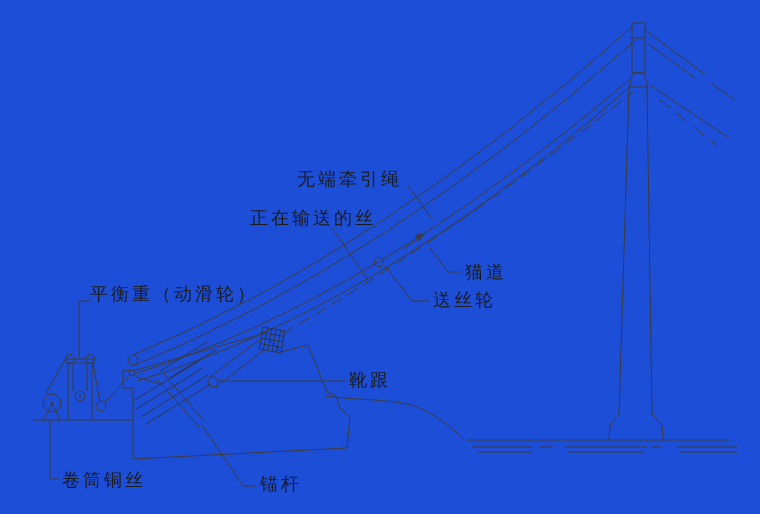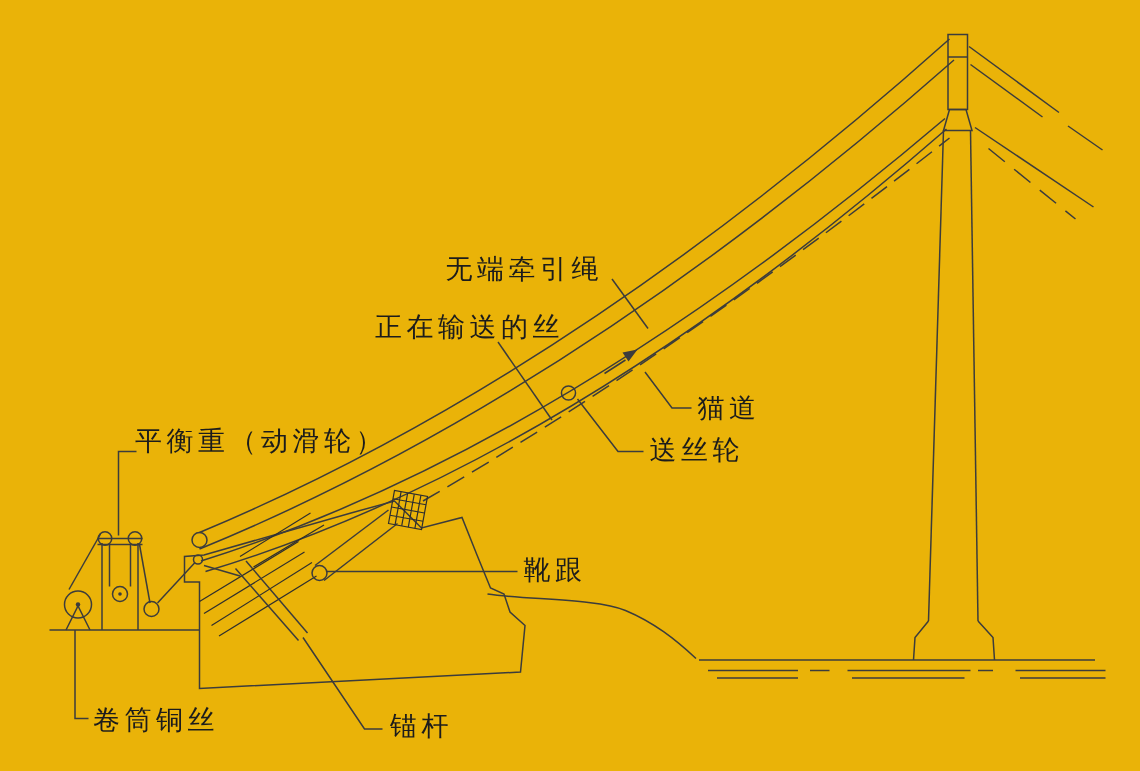--- a/index.html
+++ b/index.html
@@ -1,16 +1,16 @@
 <!DOCTYPE html>
 <html><head>
 <meta charset="utf-8">
 <style>
   html,body{margin:0;padding:0;background:#ffffff;}
-  #stage{position:relative;width:760px;height:514px;background:#eab308;overflow:hidden;
+  #stage{position:relative;width:760px;height:514px;background:#1d4ed8;overflow:hidden;
          font-family:"DejaVu Sans",sans-serif;}
   svg{display:block;}
   .ln{fill:none;stroke:#3c3c3c;stroke-width:1;stroke-linecap:butt;stroke-linejoin:miter;}
   .lnd{fill:none;stroke:#3c3c3c;stroke-width:1;stroke-dasharray:13 6;}
   .lnd2{fill:none;stroke:#3c3c3c;stroke-width:1;stroke-dasharray:14 8;}
   .solid{fill:#3c3c3c;stroke:none;}
   .xh{fill:none;stroke:#2e2e2e;stroke-width:0.8;}
   text.lbl{fill:#1c1c1c;font-size:18px;letter-spacing:3px;
            font-family:"DejaVu Sans","DejaVu Serif",sans-serif;}
 </style>

